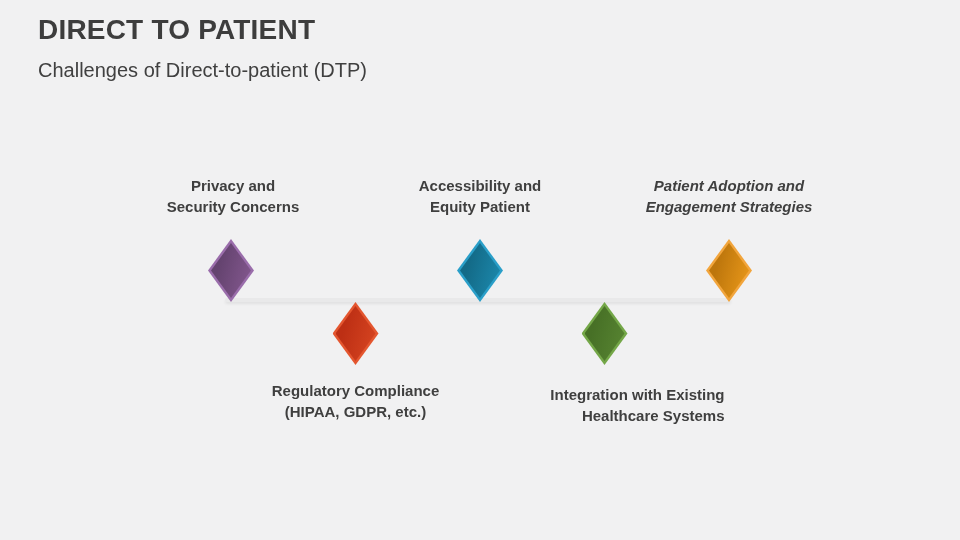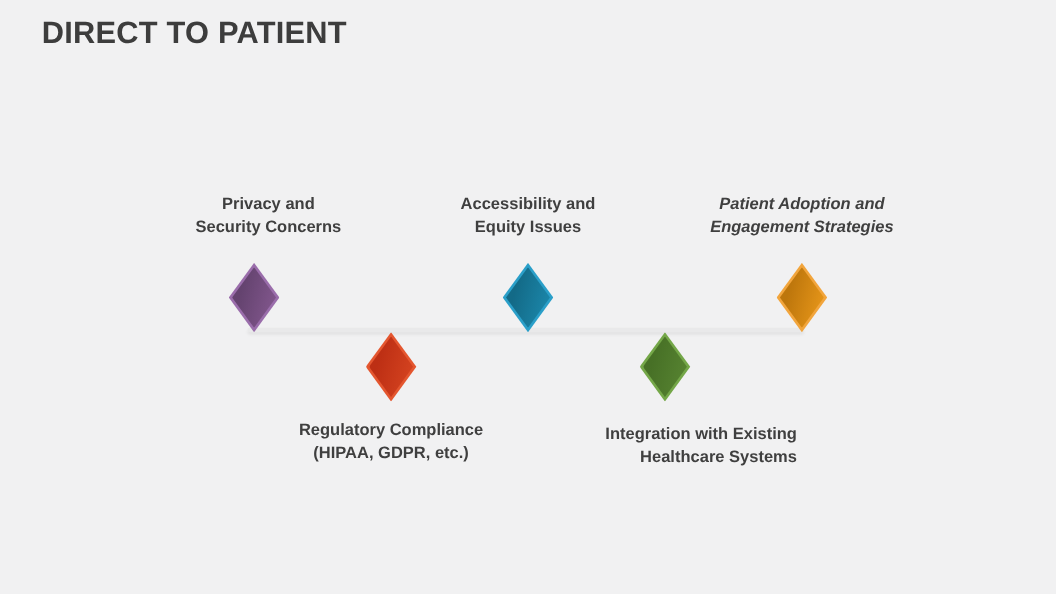--- a/index.html
+++ b/index.html
@@ -60,39 +60,40 @@
     font-weight: 700;
     color: #3f3f3f;
     white-space: pre-line;
   }
 </style>
 </head>
 <body>
 
 <div class="slide" style="background: rgb(241, 241, 242);">
   <div class="title">DIRECT TO PATIENT</div>
+  <div class="subtitle">Challenges of Direct-to-patient (DTP)</div>
 
   <div class="timeline">
     <div class="timeline-line" style="background: rgb(233, 233, 234);"></div>
 
   <div class="diamond-outer" style="left: 208px; top: 239px; background: rgb(154, 109, 171); filter: drop-shadow(rgba(0, 0, 0, 0.18) 0px 1px 1px);">
         <div class="diamond-inner" style="background: linear-gradient(105deg, rgb(100, 67, 111) 25%, rgb(132, 88, 143) 95%);"></div>
       </div>
-      <div class="item-label" style="left: 124px; top: 175px; text-align: center;">Privacy and
+      <div class="item-label" style="left: 113px; top: 175px; text-align: center;">Privacy and
 Security Concerns</div>
       <div class="diamond-outer" style="left: 332.5px; top: 302px; background: rgb(228, 86, 47); filter: drop-shadow(rgba(0, 0, 0, 0.18) 0px 1px 1px);">
         <div class="diamond-inner" style="background: linear-gradient(105deg, rgb(189, 47, 20) 25%, rgb(215, 69, 33) 95%);"></div>
       </div>
       <div class="item-label" style="left: 235.5px; top: 380px;">Regulatory Compliance
 (HIPAA, GDPR, etc.)</div>
       <div class="diamond-outer" style="left: 457px; top: 239px; background: rgb(42, 159, 201); filter: drop-shadow(rgba(0, 0, 0, 0.18) 0px 1px 1px);">
         <div class="diamond-inner" style="background: linear-gradient(105deg, rgb(19, 106, 135) 25%, rgb(28, 137, 173) 95%);"></div>
       </div>
       <div class="item-label" style="left: 360px; top: 175px;">Accessibility and
-Equity Issues</div>
+Equity Patient</div>
       <div class="diamond-outer" style="left: 581.5px; top: 302px; background: rgb(116, 167, 72); filter: drop-shadow(rgba(0, 0, 0, 0.18) 0px 1px 1px);">
         <div class="diamond-inner" style="background: linear-gradient(105deg, rgb(71, 112, 38) 25%, rgb(88, 133, 50) 95%);"></div>
       </div>
       <div class="item-label" style="left: 484.5px; top: 384px; text-align: right;">Integration with Existing
 Healthcare Systems</div>
       <div class="diamond-outer" style="left: 706px; top: 239px; background: rgb(242, 165, 60); filter: drop-shadow(rgba(0, 0, 0, 0.18) 0px 1px 1px);">
         <div class="diamond-inner" style="background: linear-gradient(105deg, rgb(189, 118, 12) 25%, rgb(233, 152, 26) 95%);"></div>
       </div>
       <div class="item-label" style="left: 609px; top: 175px; font-style: italic;">Patient Adoption and
 Engagement Strategies</div>

